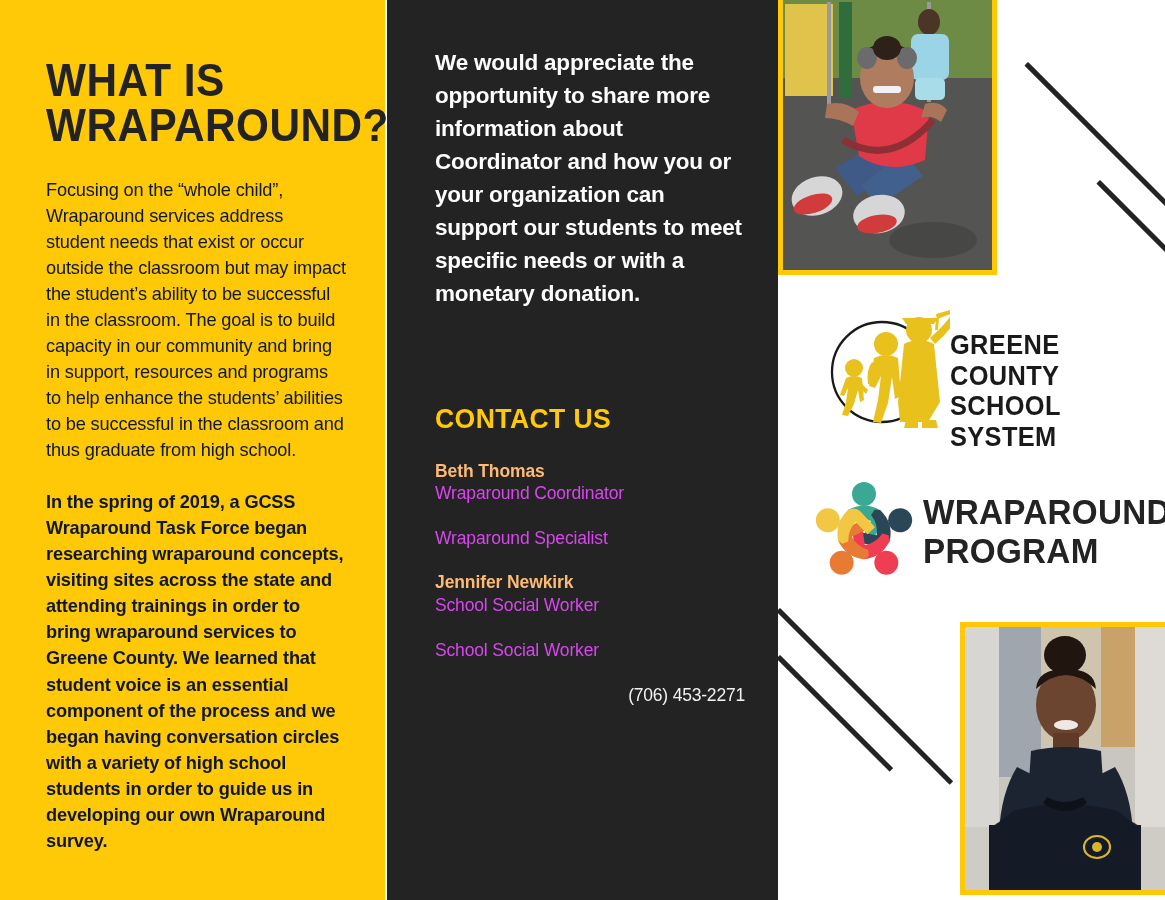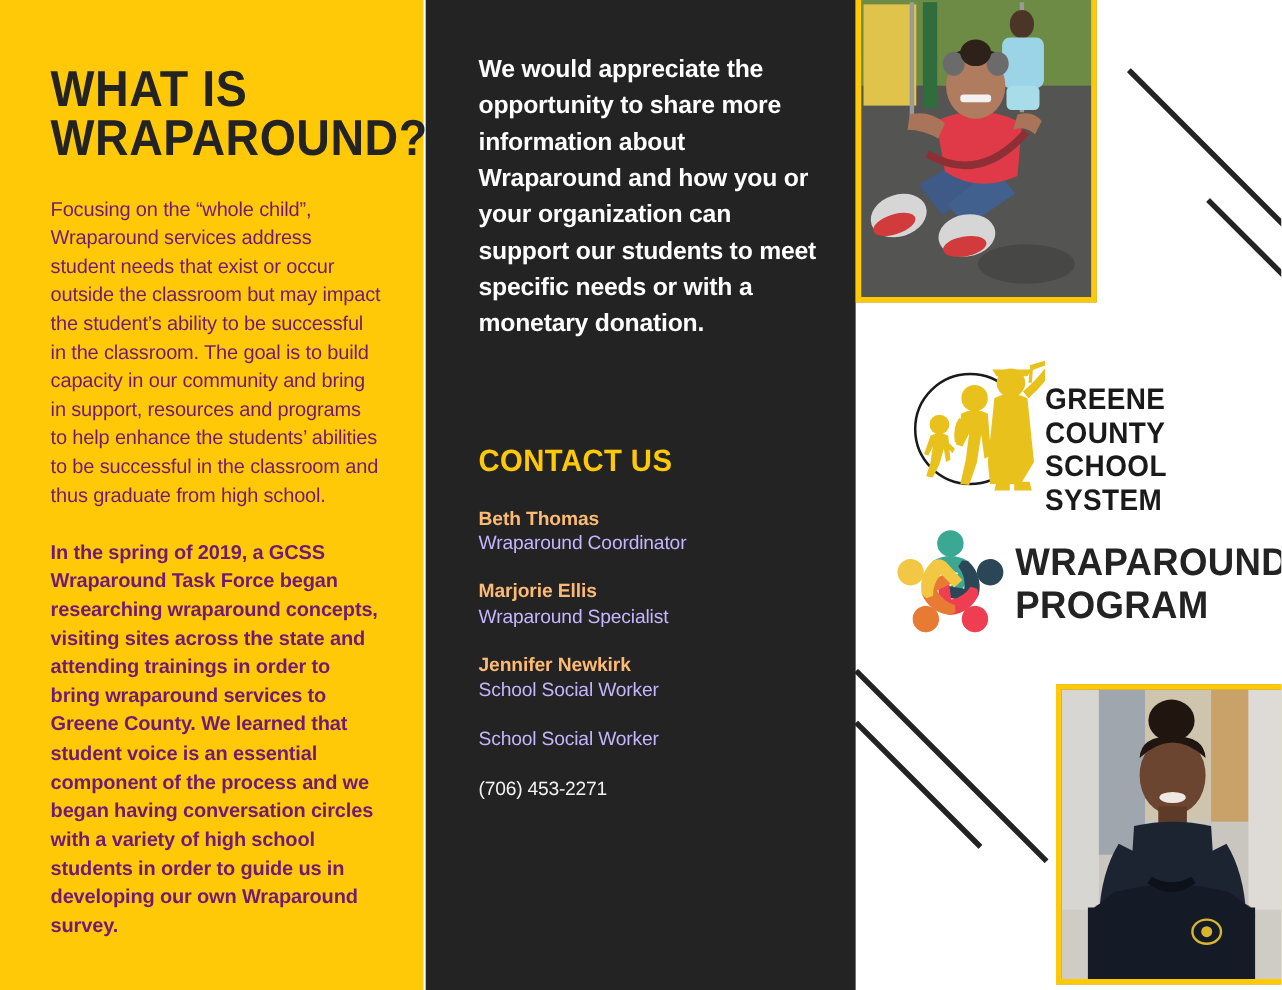--- a/index.html
+++ b/index.html
@@ -54,21 +54,21 @@
     color: #232323;
     margin: 0 0 30px 0;
     transform: scaleX(0.92);
     transform-origin: left top;
     text-transform: uppercase;
   }
   .headline .line { display: block; }
   .body-para {
     font-size: 18.2px;
     line-height: 1.43;
-    color: #701a75;
+    color: #0f172a;
     margin: 0 0 26px 0;
     letter-spacing: -0.15px;
   }
   .body-para:last-child { margin-bottom: 0; font-weight: bold; }
 
   
   .mid-inner {
     position: absolute;
     left: 48px; top: 46px;
     width: 310px;
@@ -96,24 +96,25 @@
   .contact-name {
     font-weight: 700;
     font-size: 17.5px;
     line-height: 1.25;
     color: #fdba74;
     letter-spacing: -0.1px;
   }
   .contact-role {
     font-size: 17.5px;
     line-height: 1.3;
-    color: #c4b5fd;
+    color: #d946ef;
     letter-spacing: -0.15px;
   }
   .contact-foot {
+    text-align: right;
   }
   .contact-line {
     font-size: 17.5px;
     line-height: 1.42;
     color: #f2f2f2;
     letter-spacing: -0.2px;
   }
 
   
   .diag {
@@ -131,21 +132,21 @@
     overflow: hidden;
     background: #888;
   }
   .photo-top { left: 778px; top: -5px; width: 209px; height: 270px; }
   .photo-bottom { left: 960px; top: 622px; width: 200px; height: 263px; }
   .ph-canvas { position: absolute; inset: 0; overflow: hidden; }
 
   
   .logo-gcss {
     position: absolute;
-    left: 822px; top: 322px;
+    left: 822px; top: 304px;
     width: 310px; height: 130px;
   }
   .logo-gcss .mark {
     position: absolute; left: 0; top: 0; width: 128px; height: 130px;
   }
   .logo-gcss .words {
     position: absolute; left: 128px; top: 26px; width: 190px;
     font-family: "Liberation Sans Narrow", "Liberation Sans", sans-serif;
     font-weight: 700;
     font-size: 27px;
@@ -192,30 +193,29 @@
         <span class="line">WHAT IS</span>
         <span class="line">WRAPAROUND?</span>
       </h1>
       <p class="body-para">Focusing on the “whole child”, Wraparound services address student needs that exist or occur outside the classroom but may impact the student’s ability to be successful in the classroom. The goal is to build capacity in our community and bring in support, resources and programs to help enhance the students’ abilities to be successful in the classroom and thus graduate from high school.</p>
       <p class="body-para">In the spring of 2019, a GCSS Wraparound Task Force began researching wraparound concepts, visiting sites across the state and attending trainings in order to bring wraparound services to Greene County. We learned that student voice is an essential component of the process and we began having conversation circles with a variety of high school students in order to guide us in developing our own Wraparound survey.</p>
     </div>
   </div>
 
   <div class="panel-dark">
     <div class="mid-inner">
-      <p class="lead">We would appreciate the opportunity to share more information about Wraparound and how you or your organization can support our students to meet specific needs or with a monetary donation.</p>
+      <p class="lead">We would appreciate the opportunity to share more information about Coordinator and how you or your organization can support our students to meet specific needs or with a monetary donation.</p>
 
       <h2 class="contact-head">CONTACT US</h2>
 
       <div class="contact-entry">
         <div class="contact-name">Beth Thomas</div>
         <div class="contact-role">Wraparound Coordinator</div>
       </div>
       <div class="contact-entry">
-        <div class="contact-name">Marjorie Ellis</div>
         <div class="contact-role">Wraparound Specialist</div>
       </div>
       <div class="contact-entry">
         <div class="contact-name">Jennifer Newkirk</div>
         <div class="contact-role">School Social Worker</div>
       </div>
       <div class="contact-entry">
         <div class="contact-role">School Social Worker</div>
       </div>
 

